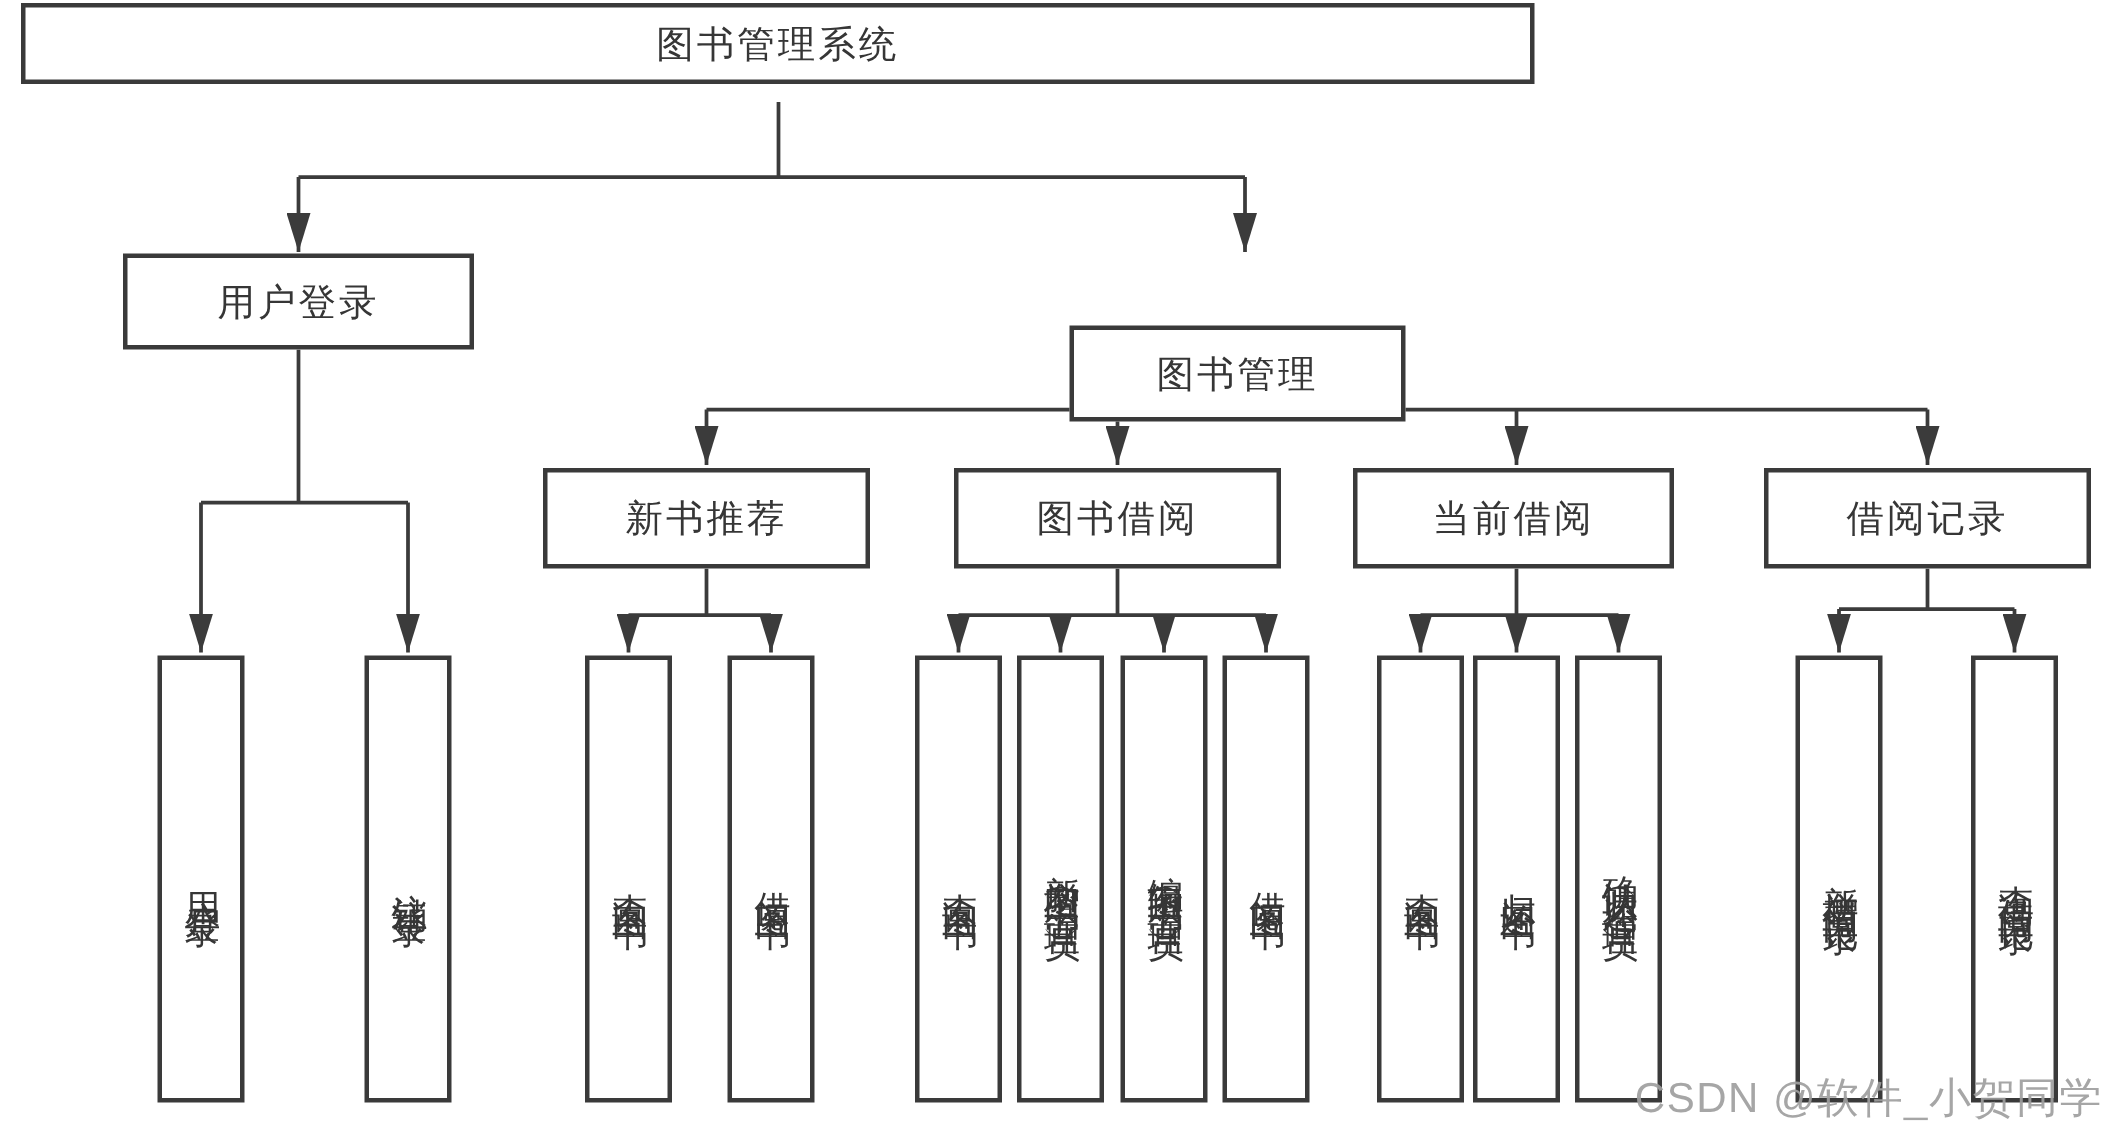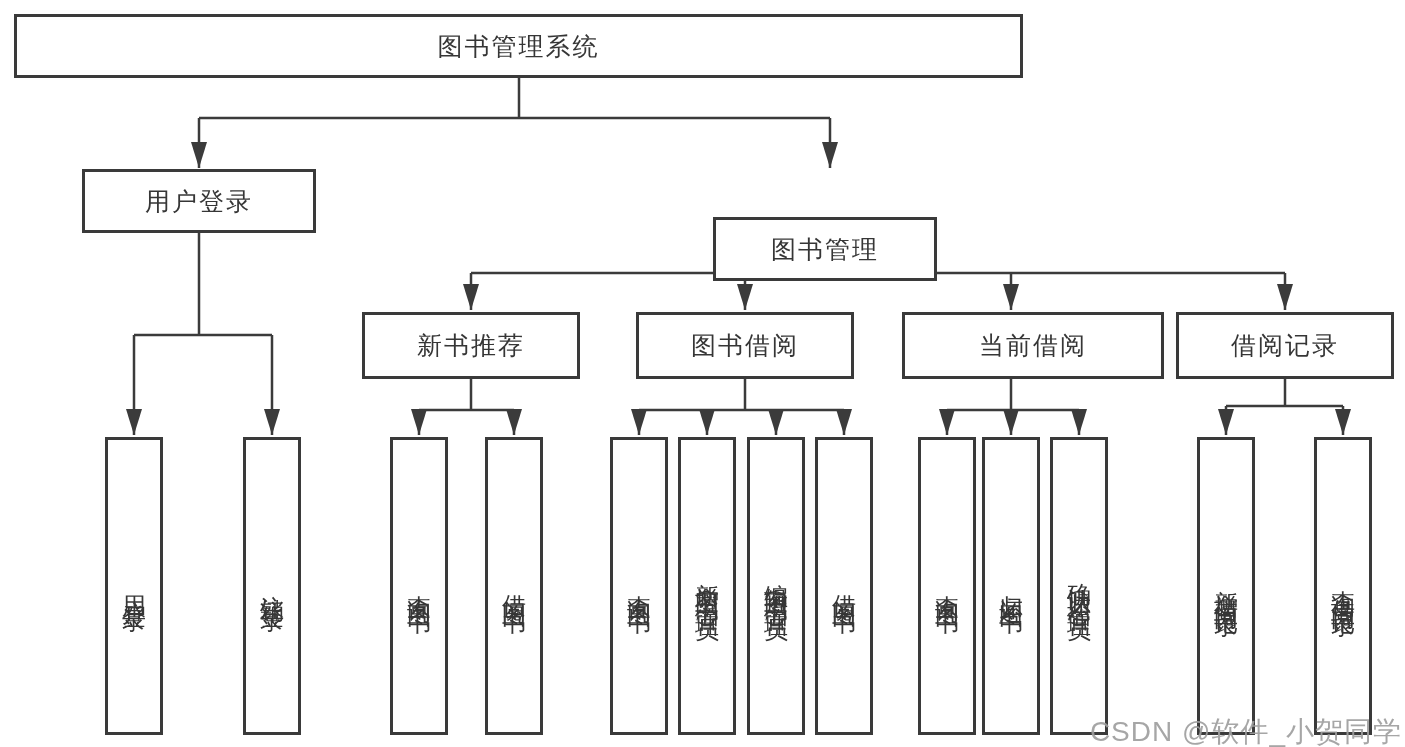--- a/index.html
+++ b/index.html
@@ -100,38 +100,38 @@
       <line x1="1079" y1="410" x2="1079" y2="435" marker-end="url(#arrow)"></line>
     </g>
 
     <g stroke="#3b3b3b" stroke-width="2.5" fill="none">
       <path d="M1285 379 V406 M1226 406 H1343"></path>
       <line x1="1226" y1="406" x2="1226" y2="435" marker-end="url(#arrow)"></line>
       <line x1="1343" y1="406" x2="1343" y2="435" marker-end="url(#arrow)"></line>
     </g>
   </svg>
 
-  <div class="node" style="left:14px; top:14px; width:1009px; height:64px;">
+  <div class="node" style="left:14px; top:2px; width:1009px; height:54px;">
     <span>图书管理系统</span>
   </div>
 
   <div class="node" style="left:82px; top:169px; width:234px; height:64px;">
     <span>用户登录</span>
   </div>
   <div class="node" style="left:713px; top:169px; width:224px; height:64px;margin-top:48px;">
     <span>图书管理</span>
   </div>
 
   <div class="node" style="left:362px; top:312px; width:218px; height:67px;">
     <span>新书推荐</span>
   </div>
   <div class="node" style="left:636px; top:312px; width:218px; height:67px;text-align:center;">
     <span>图书借阅</span>
   </div>
-  <div class="node" style="left:902px; top:312px; width:262px; height:67px;">
+  <div class="node" style="left:902px; top:312px; width:214px; height:67px;">
     <span>当前借阅</span>
   </div>
   <div class="node" style="left:1176px; top:312px; width:218px; height:67px;align-items:center;">
     <span>借阅记录</span>
   </div>
 
   <div class="node leaf" style="left:105px; top:437px; width:58px; height:298px;">
     <span>用户登录</span>
   </div>
   <div class="node leaf" style="left:243px; top:437px; width:58px; height:298px;">

